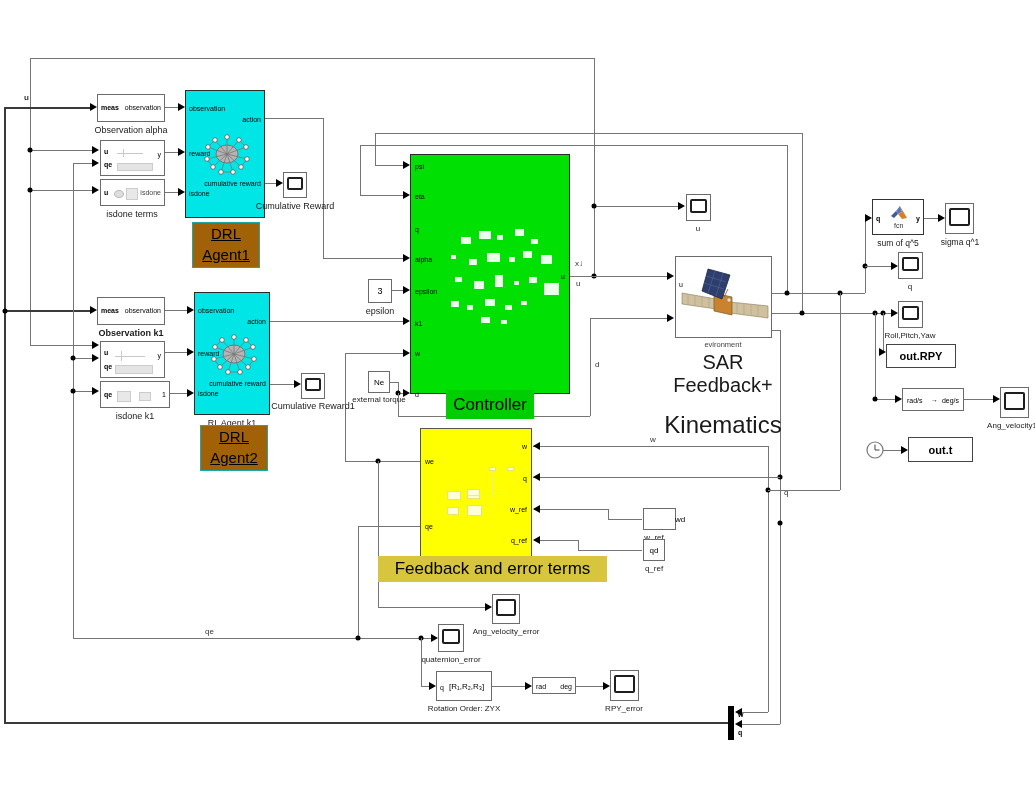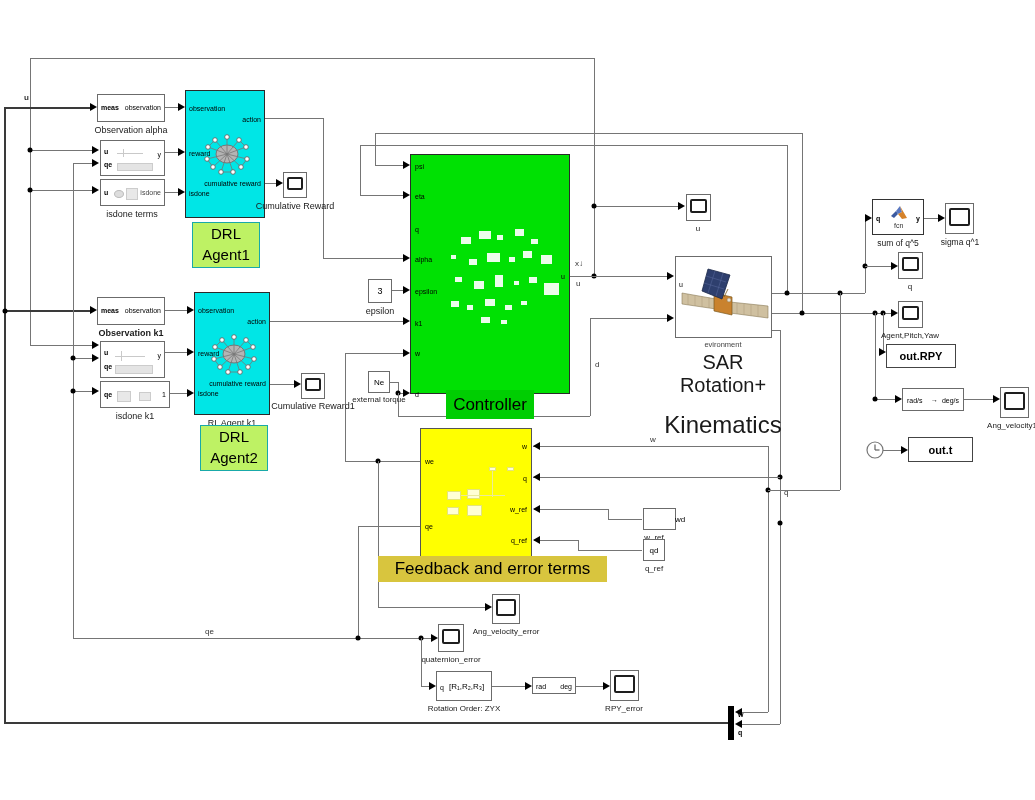--- a/index.html
+++ b/index.html
@@ -3,22 +3,22 @@
 <meta charset="utf-8">
 <style>
   html,body{margin:0;padding:0;background:#fff;}
   body{font-family:"Liberation Sans", sans-serif;}
   #canvas{position:relative;width:1035px;height:800px;background:#fff;overflow:hidden;}
 
   .blk{position:absolute;background:#fff;border:1px solid #6b6b6b;box-sizing:border-box;}
   .cyan{background:#00e6e6;border-color:#2a2a2a;}
   .green{background:#00e103;border-color:#2a2a2a;}
   .yellow{background:#ffff00;border-color:#555;}
-  .tag{position:absolute;background:#bef264;border:1px solid #19a9a9;color:#000;
-       font-size:15px;text-align:center;line-height:1.4;box-sizing:border-box;}
+  .tag{position:absolute;background:#a16207;border:1px solid #19a9a9;color:#000;
+       font-size:15px;text-align:center;line-height:1.4;box-sizing:border-box;text-decoration:underline;}
   .biglabel{position:absolute;color:#000;text-align:center;box-sizing:border-box;}
 
   .bl{position:absolute;font-size:9px;color:#1a1a1a;transform:translateX(-50%);
       text-align:left;line-height:1.2;white-space:nowrap;}
   .sl{position:absolute;font-size:8px;color:#333;line-height:1;white-space:nowrap;}
   .pt{position:absolute;font-size:7px;color:#000;line-height:1;white-space:nowrap;}
   .ptb{font-weight:bold;}
 
   .wh{position:absolute;height:1px;background:#757575;}
   .wv{position:absolute;width:1px;background:#757575;}
@@ -445,21 +445,21 @@
           <line x1="24" y1="20" x2="44" y2="26"></line>
         <line x1="35" y1="8" x2="28" y2="30"></line>
           <line x1="43" y1="10" x2="36" y2="33"></line>
       </g>
       <line x1="44" y1="34" x2="48" y2="26" stroke="#7a5a20" stroke-width="0.8"></line>
       <circle cx="49" cy="37" r="2" fill="#e8e0d0" stroke="#8a7a58" stroke-width="0.5"></circle>
     </svg>
   </div>
   <div class="bl" style="left:723px;top:340px;font-size:7.5px;color:#444;">evironment</div>
   <div class="bl" style="left:723px;top:350px;font-size:20px;">SAR</div>
-  <div class="bl" style="left:723px;top:373px;font-size:20px;">Rotation+</div>
+  <div class="bl" style="left:723px;top:373px;font-size:20px;">Feedback+</div>
   <div class="bl" style="left:723px;top:387px;font-size:24px;margin-top:24px;">Kinematics</div>
 
   <div class="scope" style="left:686px;top:194px;width:25px;height:27px;">
       <div class="scr"></div>
     </div>
   <div class="bl" style="left:698px;top:224px;font-size:8px;">u</div>
 
   <div class="blk" style="left:872px;top:199px;width:52px;height:36px;border-color:#333;">
     <span class="pt ptb" style="left:3px;top:15px;">q</span>
     <span class="pt ptb" style="right:3px;top:15px;">y</span>
@@ -478,21 +478,21 @@
   <div class="bl" style="left:960px;top:237px;font-size:8.5px;">sigma q^1</div>
 
   <div class="scope" style="left:898px;top:252px;width:25px;height:27px;">
       <div class="scr"></div>
     </div>
   <div class="bl" style="left:910px;top:282px;font-size:8px;">q</div>
 
   <div class="scope" style="left:898px;top:301px;width:25px;height:27px;">
       <div class="scr"></div>
     </div>
-  <div class="bl" style="left:910px;top:331px;font-size:8px;">Agent,Pitch,Yaw</div>
+  <div class="bl" style="left:910px;top:331px;font-size:8px;">Roll,Pitch,Yaw</div>
 
   <div class="blk" style="left:886px;top:344px;width:70px;height:24px;border-color:#444;font-size:11px;font-weight:bold;text-align:center;line-height:23px;">
     <span>out.RPY</span>
   </div>
 
   <div class="blk" style="left:902px;top:388px;width:62px;height:23px;">
     <span class="pt" style="left:4px;top:8px;">rad/s</span>
     <span class="pt" style="left:28px;top:7px;">→</span>
     <span class="pt" style="right:4px;top:8px;">deg/s</span>
   </div>

